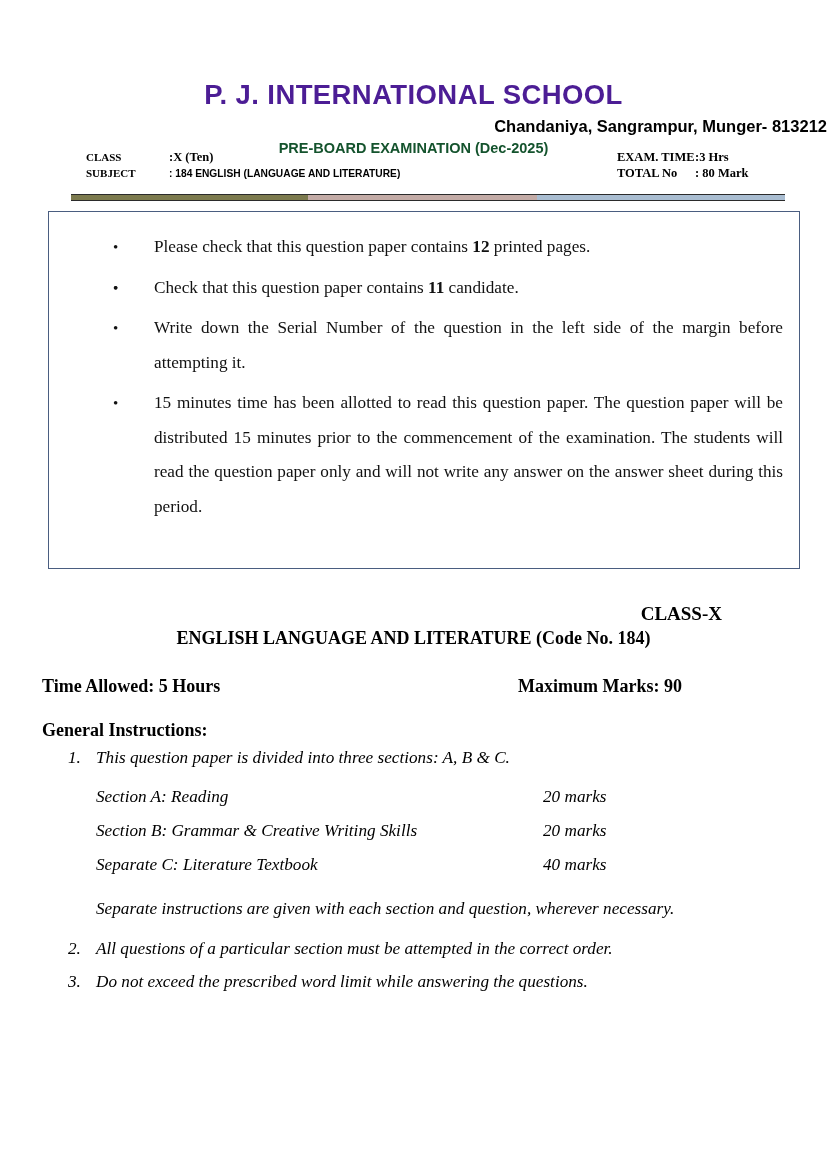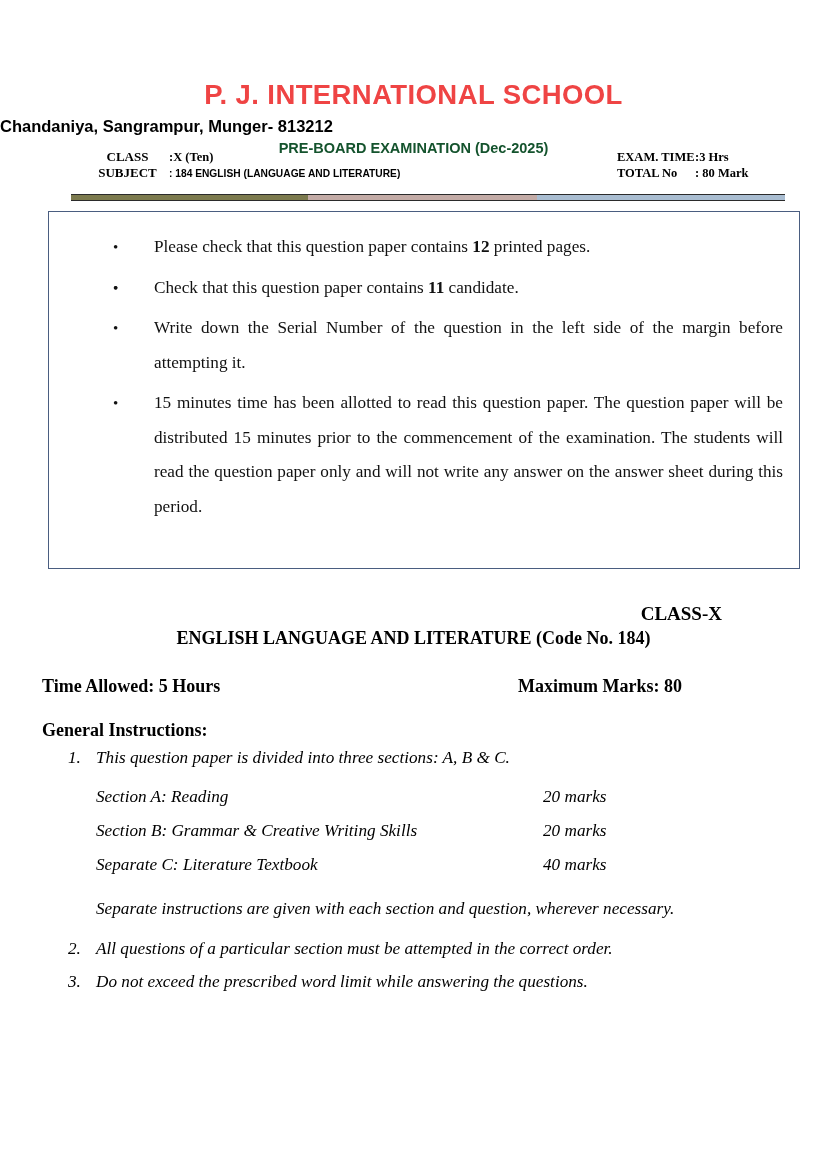--- a/index.html
+++ b/index.html
@@ -27,27 +27,27 @@
   .school-name {
     position: absolute;
     left: 0; top: 81px;
     width: 827px;
     text-align: center;
     font-family: "Liberation Sans", "DejaVu Sans", sans-serif;
     font-weight: bold;
     font-size: 27.5px;
     letter-spacing: 0.4px;
     line-height: 1.05;
-    color: #ef4444;
+    color: #4c1d95;
   }
   .school-address {
     position: absolute;
     left: 0; top: 118px;
     width: 827px;
-    text-align: left;
+    text-align: right;
     font-family: "Liberation Sans", "DejaVu Sans", sans-serif;
     font-weight: bold;
     font-size: 16.5px;
     line-height: 1.05;
     color: #000;
   }
   .exam-title {
     position: absolute;
     left: 0; top: 141px;
     width: 827px;
@@ -65,22 +65,21 @@
     font-size: 12.5px;
     line-height: 16px;
     font-weight: bold;
   }
   .meta-left .row { display: block; white-space: nowrap; }
   .meta-left .lbl {
     display: inline-block;
     width: 83px;
     font-family: "Liberation Serif", serif;
     font-weight: bold;
-    font-size: 13px;
-    text-align: center;
+    font-size: 11px;
   }
   .meta-left .val-serif {
     font-family: "Liberation Serif", serif;
     font-weight: bold;
     font-size: 12.5px;
   }
   .meta-left .val-sans {
     font-family: "Liberation Sans", sans-serif;
     font-weight: bold;
     font-size: 11px;
@@ -298,21 +297,21 @@
       </div>
 
     </div>
   </div>
 
   <div class="class-title">CLASS-X</div>
   <div class="class-subtitle">ENGLISH LANGUAGE AND LITERATURE (Code No. 184)</div>
 
   <div class="time-row">
     <span class="left">Time Allowed: 5 Hours</span>
-    <span class="right">Maximum Marks: 80</span>
+    <span class="right">Maximum Marks: 90</span>
   </div>
 
   <div class="gi-head">General Instructions:</div>
 
   <div class="gi-list">
 
     <div class="gi-item">
       <span class="num">1.</span><span>This question paper is divided into three sections: A, B &amp; C.</span>
     </div>
 

